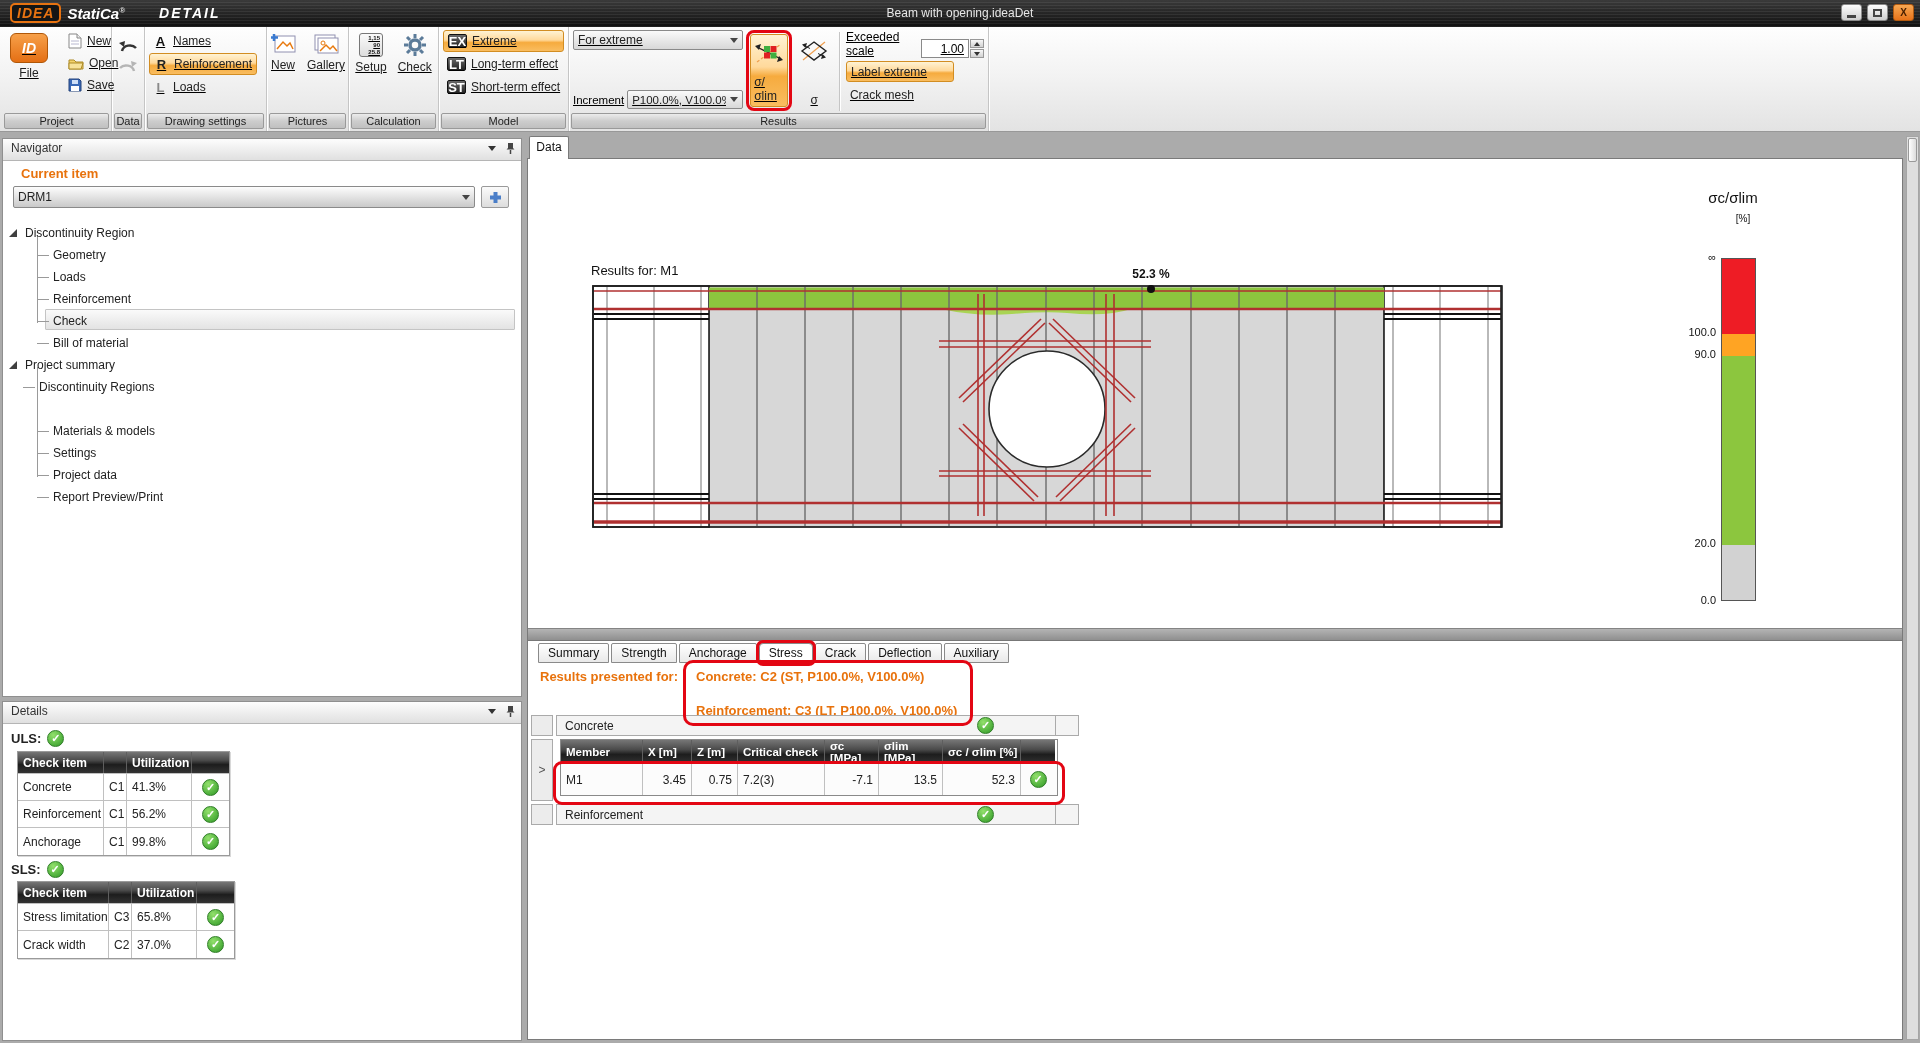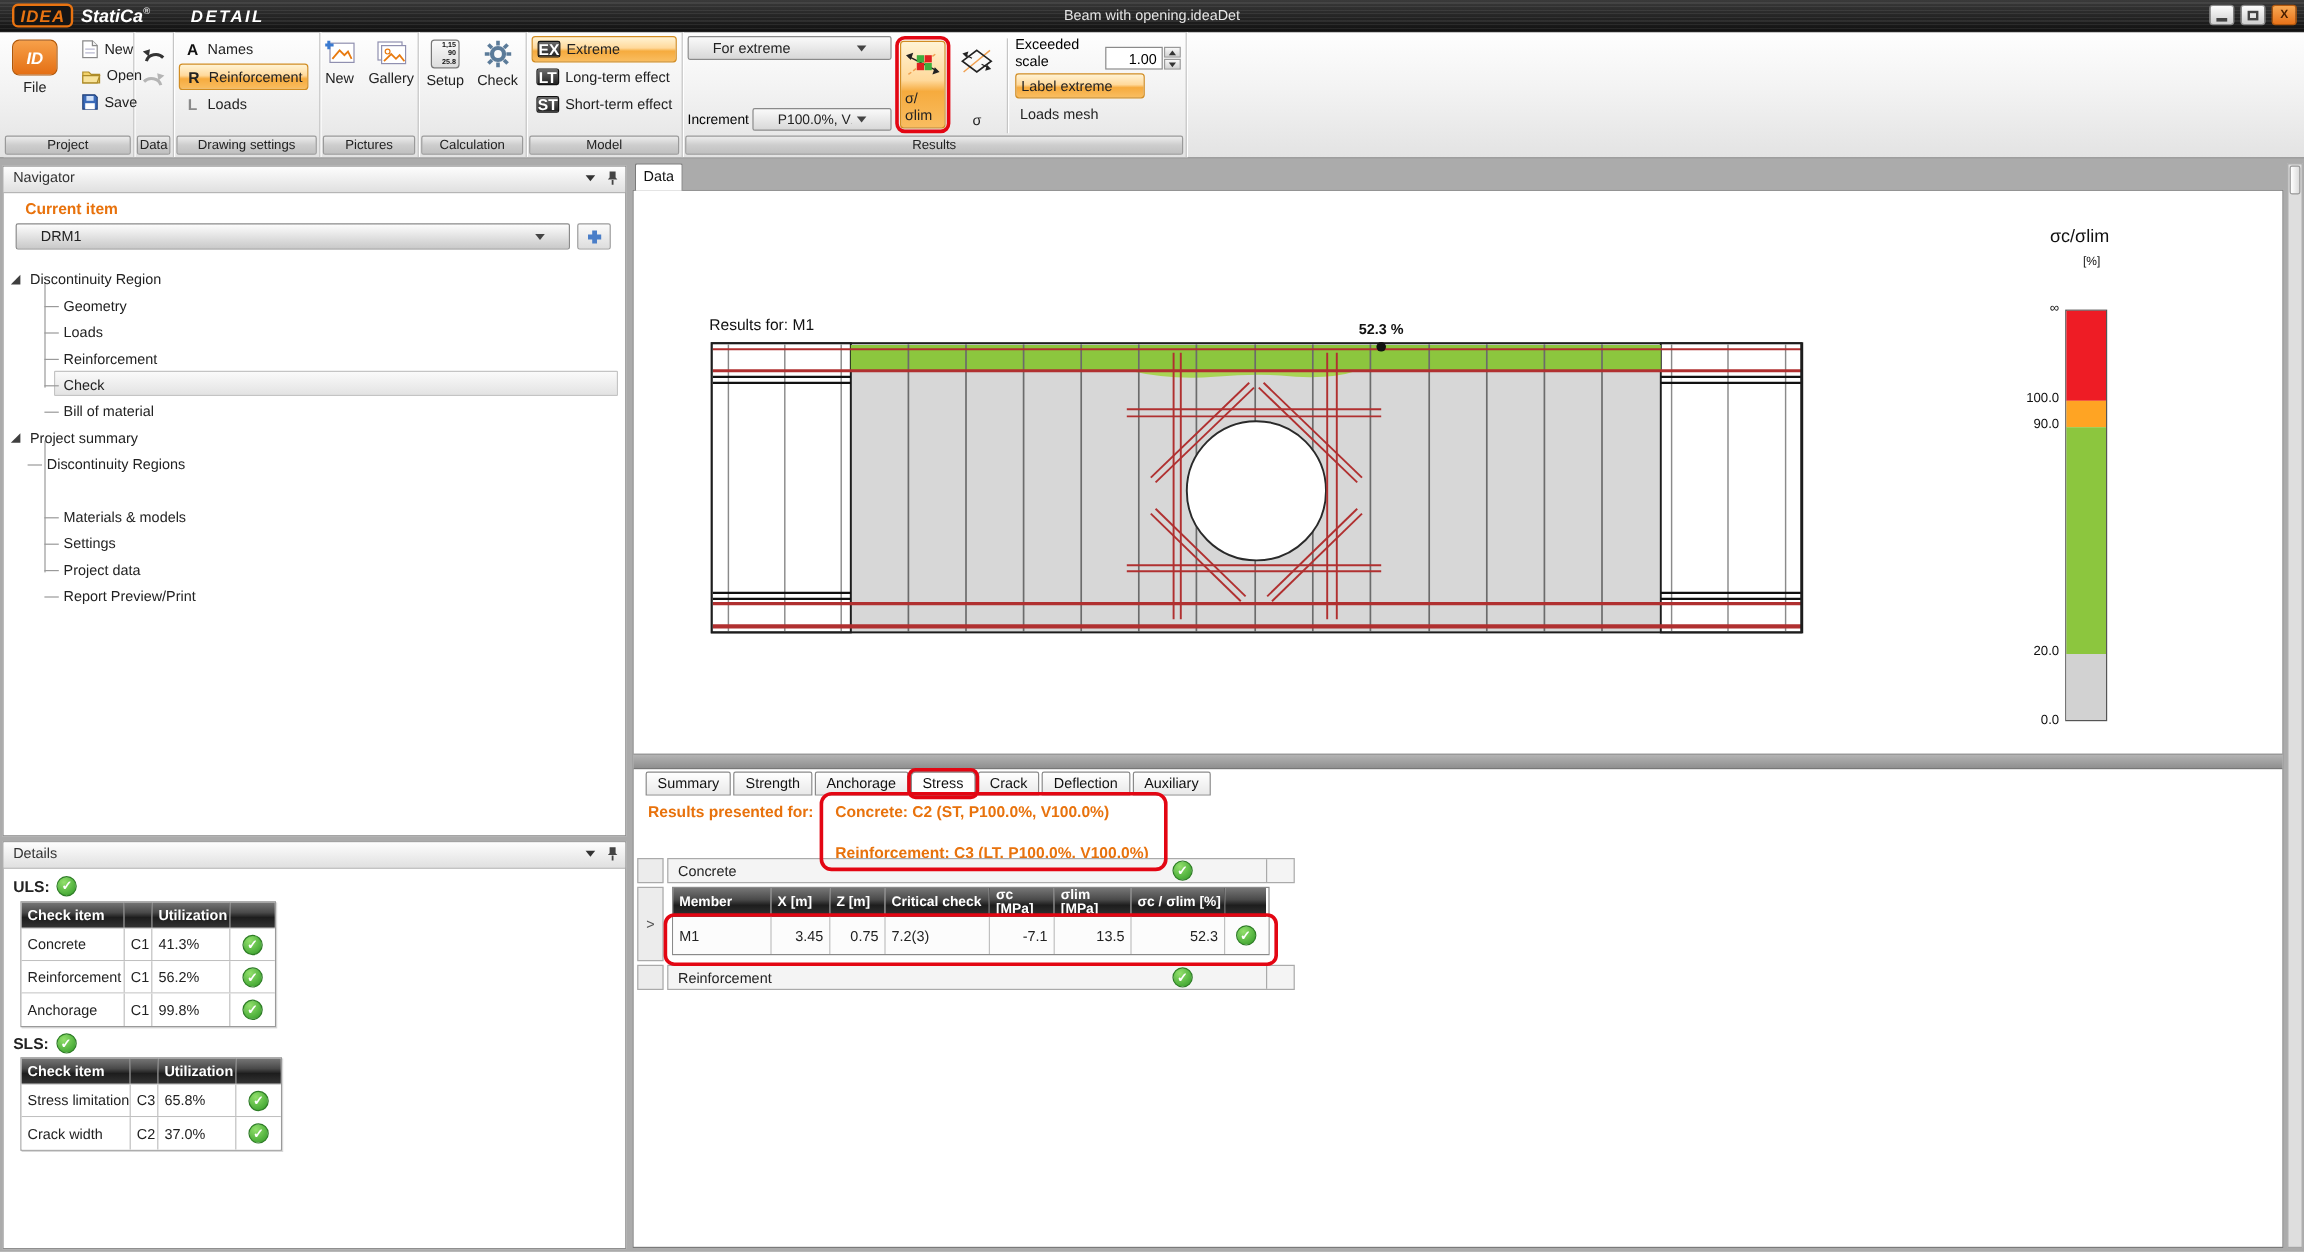--- a/index.html
+++ b/index.html
@@ -26,36 +26,36 @@
     font-size:10px; font-weight:bold; color:#333; }
   .winbtn.close { background:linear-gradient(#F7A853,#E8731A); border-color:#b35a10; color:#4a2000; }
   .win-min-glyph { display:block; width:9px; height:3px; background:#444; margin-top:7px; }
   .win-max-glyph { display:block; width:9px; height:8px; border:2px solid #444; }
 
   
   .ribbon { position:absolute; left:0; top:27px; width:1920px; height:105px;
     background:linear-gradient(#fefefe 0%,#f3f3f3 45%,#e3e3e3 100%); border-bottom:1px solid #989898; }
   .rgroups { display:flex; height:100%; padding-left:2px; }
   .rgroup { display:flex; flex-direction:column; border-right:1px solid #c5c5c5; box-shadow:1px 0 0 #ffffff; }
-  .rg-content { flex:1; display:flex; align-items:flex-start; padding:3px 4px 0 4px; gap:3px; }
+  .rg-content { flex:1; display:flex; align-items:flex-start; padding:3px 4px 0 4px; gap:3px;text-decoration:underline; }
   .rg-label { height:16px; margin:0 2px 2px 2px; background:linear-gradient(#ececec,#cdcdcd 50%,#c0c0c0);
     border:1px solid #9a9a9a; border-radius:2px; font-size:11px; line-height:14px; text-align:center; color:#222; }
   .rcol { display:flex; flex-direction:column; }
   .rbtn-row { display:flex; align-items:center; gap:5px; height:22px; padding:0 4px; font-size:12px; color:#222; white-space:nowrap; }
   .rbtn-big { display:flex; flex-direction:column; align-items:center; gap:3px; padding:3px 4px 1px; font-size:12px; color:#222; }
   .hl { background:linear-gradient(#fff3d4 0%,#ffd99b 45%,#f6ab3e 58%,#f9bd60 100%);
     border:1px solid #d28d22; border-radius:3px; }
   .file-icon { width:38px; height:30px; background:linear-gradient(#f7a049,#e46f14); border:1px solid #b05708;
     border-radius:6px; color:#fff; font-weight:bold; font-style:italic; font-size:14px;
     display:flex; align-items:center; justify-content:center; }
   .letter-icon { width:15px; text-align:center; font-weight:bold; font-size:13px; }
   .badge { width:19px; height:14px; background:linear-gradient(#6a6a6a,#222); color:#fff; font-size:13px;
     font-weight:bold; border-radius:2px; border:1px solid #111; display:flex; align-items:center; justify-content:center; }
   .combo { height:20px; background:linear-gradient(#fafafa,#d8d8d8); border:1px solid #8a8a8a; border-radius:2px;
-    display:flex; align-items:center; font-size:12px; color:#222; padding:0 20px; position:relative; }
+    display:flex; align-items:center; font-size:12px; color:#222; padding:0 4px; position:relative; }
   .combo .ctext { flex:1; overflow:hidden; white-space:nowrap; }
   .carrow { width:0; height:0; border-left:4px solid transparent; border-right:4px solid transparent;
     border-top:5px solid #444; margin-left:4px; }
   .vsep-r { width:1px; background:#c5c5c5; box-shadow:1px 0 0 #fff; margin:2px 3px; align-self:stretch; }
   .spinner { display:flex; align-items:center; }
   .spin-val { width:48px; height:19px; border:1px solid #8a8a8a; background:#fff; font-size:12px;
     text-align:right; padding-right:4px; font-family:"Liberation Sans",sans-serif; }
   .spin-btns { display:flex; flex-direction:column; gap:1px; margin-left:1px; }
   .spin-btn { width:14px; height:9px; background:linear-gradient(#f8f8f8,#d2d2d2); border:1px solid #999;
     display:flex; align-items:center; justify-content:center; }
@@ -347,21 +347,21 @@
               <span class="spin-btn">
                     <span class="tri-dn"></span>
                   </span>
             </span>
           </span>
         </div>
         <div class="rbtn-row hl" style="width:108px;height:21px">
           <span>Label extreme</span>
         </div>
         <div class="rbtn-row" style="height:20px">
-          <span>Loads mesh</span>
+          <span>Crack mesh</span>
         </div>
       </div>
     </div>
     <div class="rg-label">Results</div>
   </div>
 
  </div>
 </div>
 
 <div class="panel" style="left:2px;top:138px;width:520px;height:559px">

